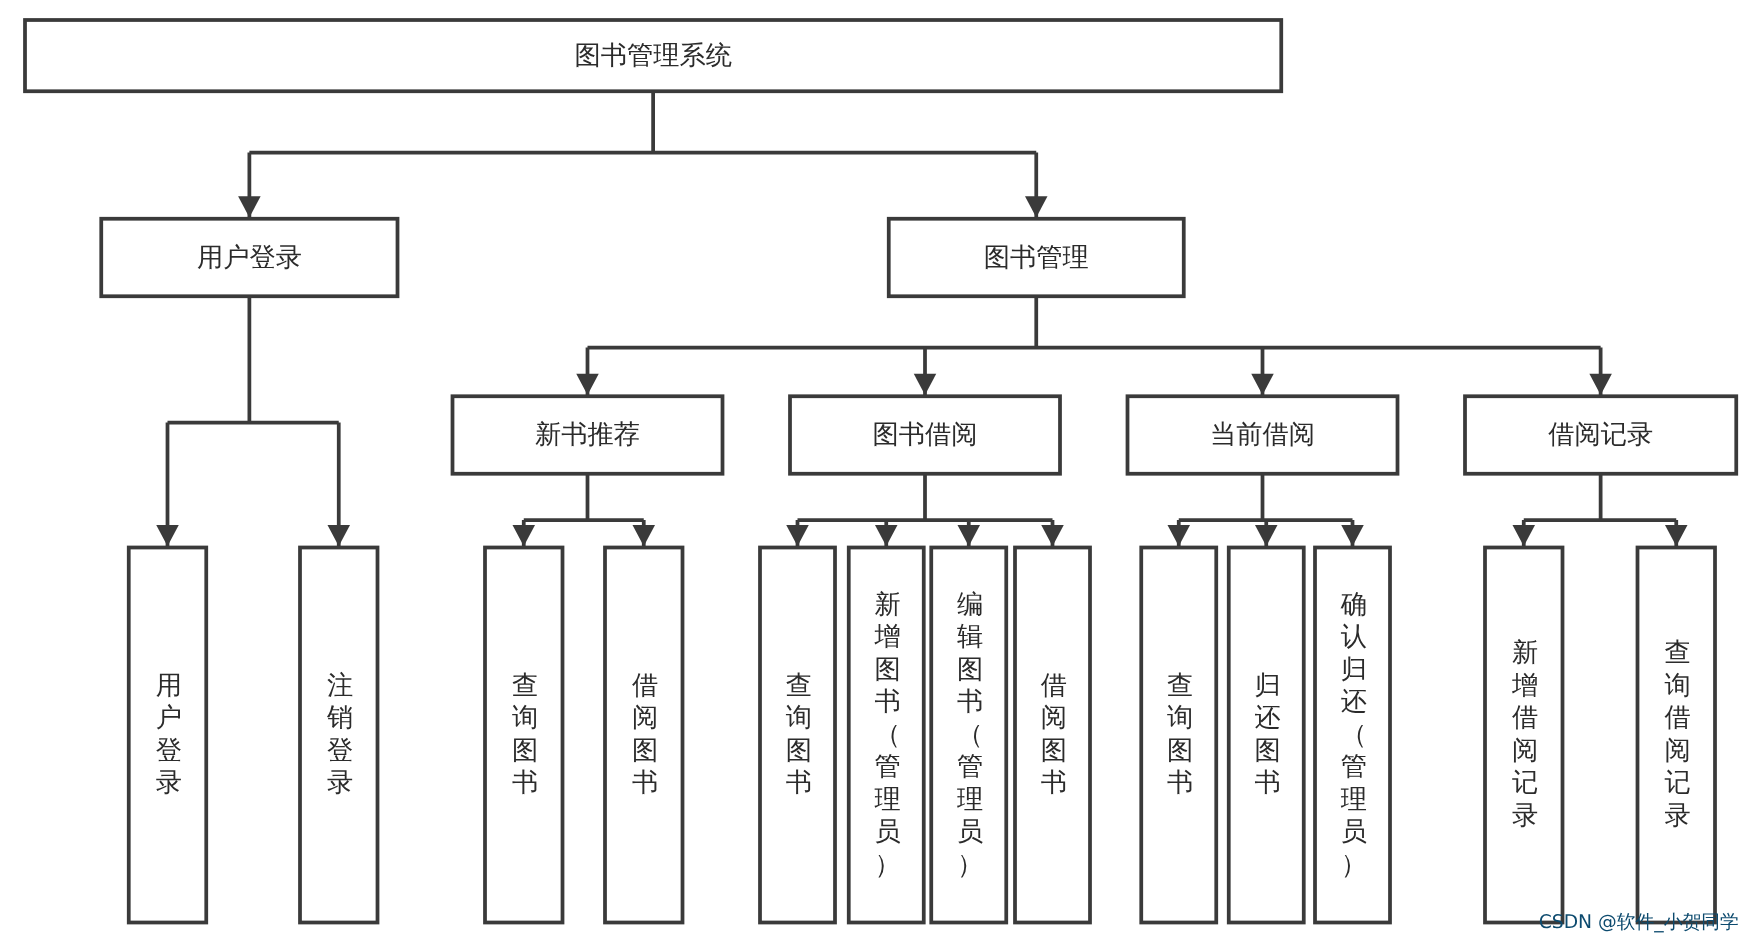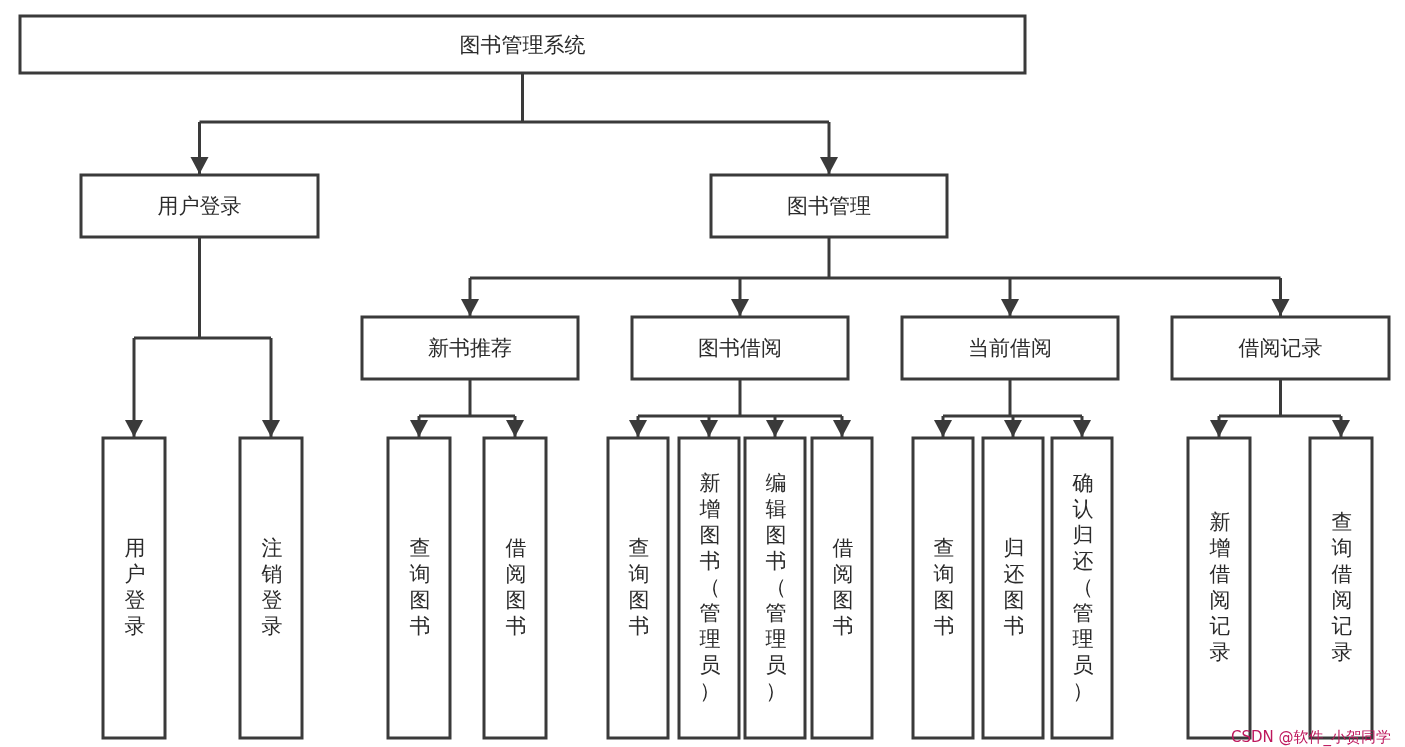--- a/index.html
+++ b/index.html
@@ -32,21 +32,21 @@
   .arrow-head{
     fill:#3a3a3a;
     stroke:none;
   }
   .watermark{
     position:absolute;
     right:14px;
     bottom:4px;
     font-family:"DejaVu Sans","Liberation Sans",sans-serif;
     font-size:15px;
-    color:#be185d;
+    color:#0c4a6e;
     white-space:nowrap;
     user-select:none;
   }
 </style>
 </head>
 <body>
 
 <div id="diagram-root">
   <svg id="flowchart" viewBox="0 0 1405 747" xmlns="http://www.w3.org/2000/svg">
     <g id="connectors-layer">

